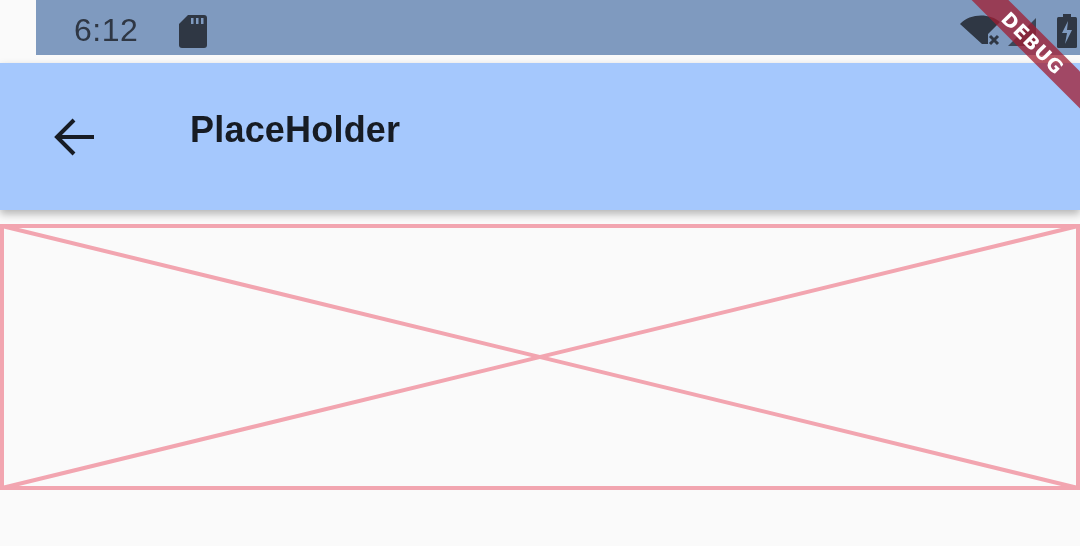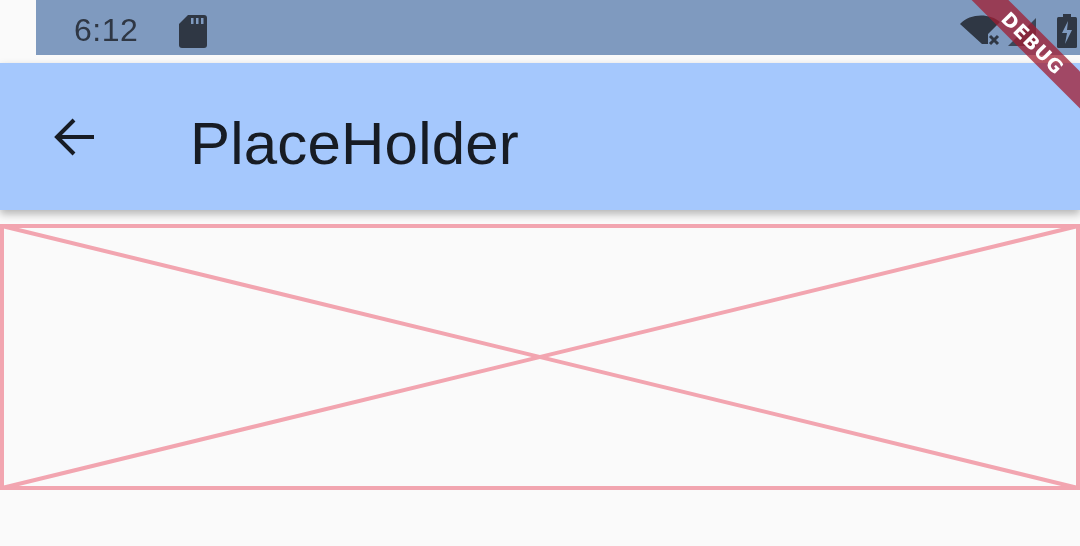--- a/index.html
+++ b/index.html
@@ -27,21 +27,21 @@
       background: #a5c8fd;
       box-shadow: 0 4px 8px rgba(0,0,0,0.28);
       z-index: 2;
     }
     .back-button {
       position: absolute; left: 35px; top: 35px; width: 78px; height: 78px;
       display: flex; align-items: center; justify-content: center; cursor: pointer;
     }
     .app-title {
       position: absolute; left: 190px; top: 46px;
-      font-size: 60px; color: #171c24; font-weight: normal;
+      font-size: 36px; color: #171c24; font-weight: bold;
       letter-spacing: 0.2px;
     }
     .placeholder {
       position: absolute; left: 0; top: 224px; width: 1080px; height: 266px;
       z-index: 1;
     }
     .debug-banner {
       position: absolute; right: 0; top: 0; width: 120px; height: 120px;
       overflow: hidden; z-index: 10; pointer-events: none;
     }

